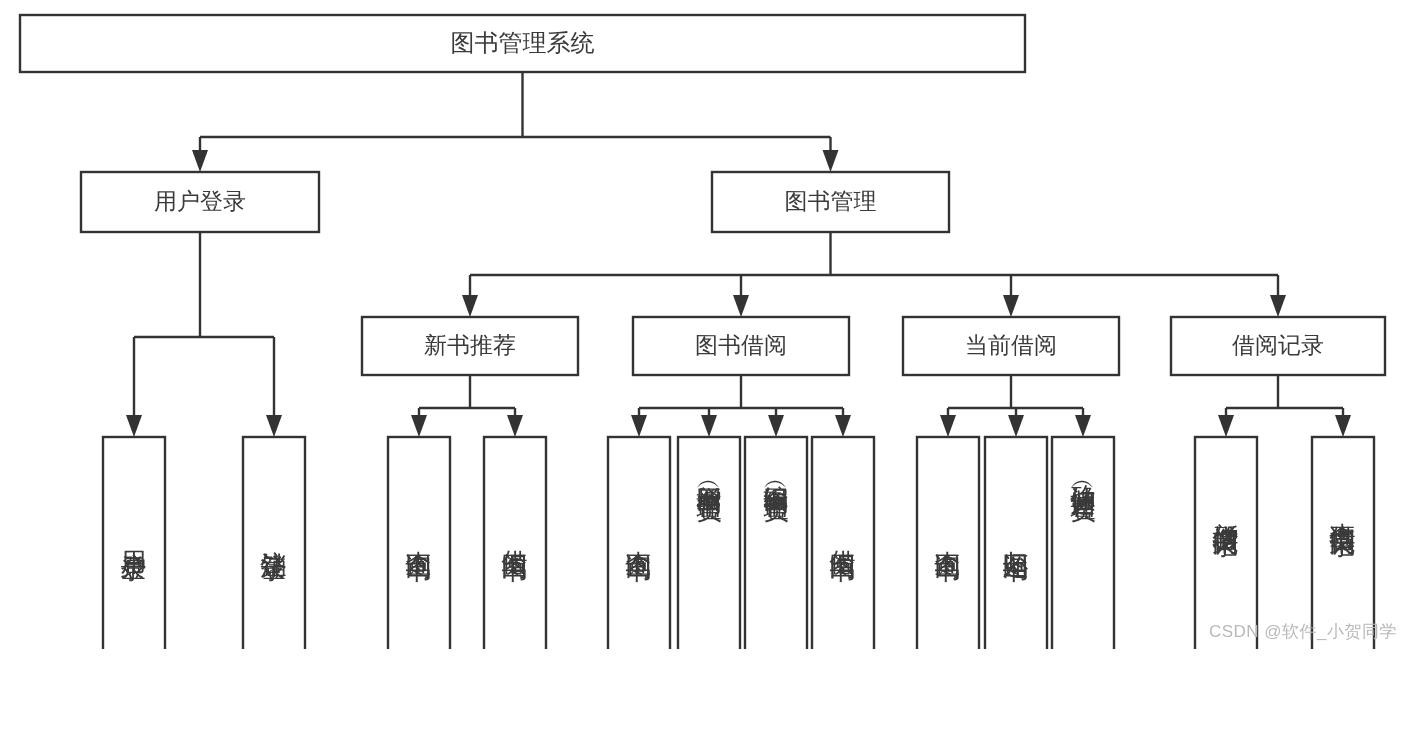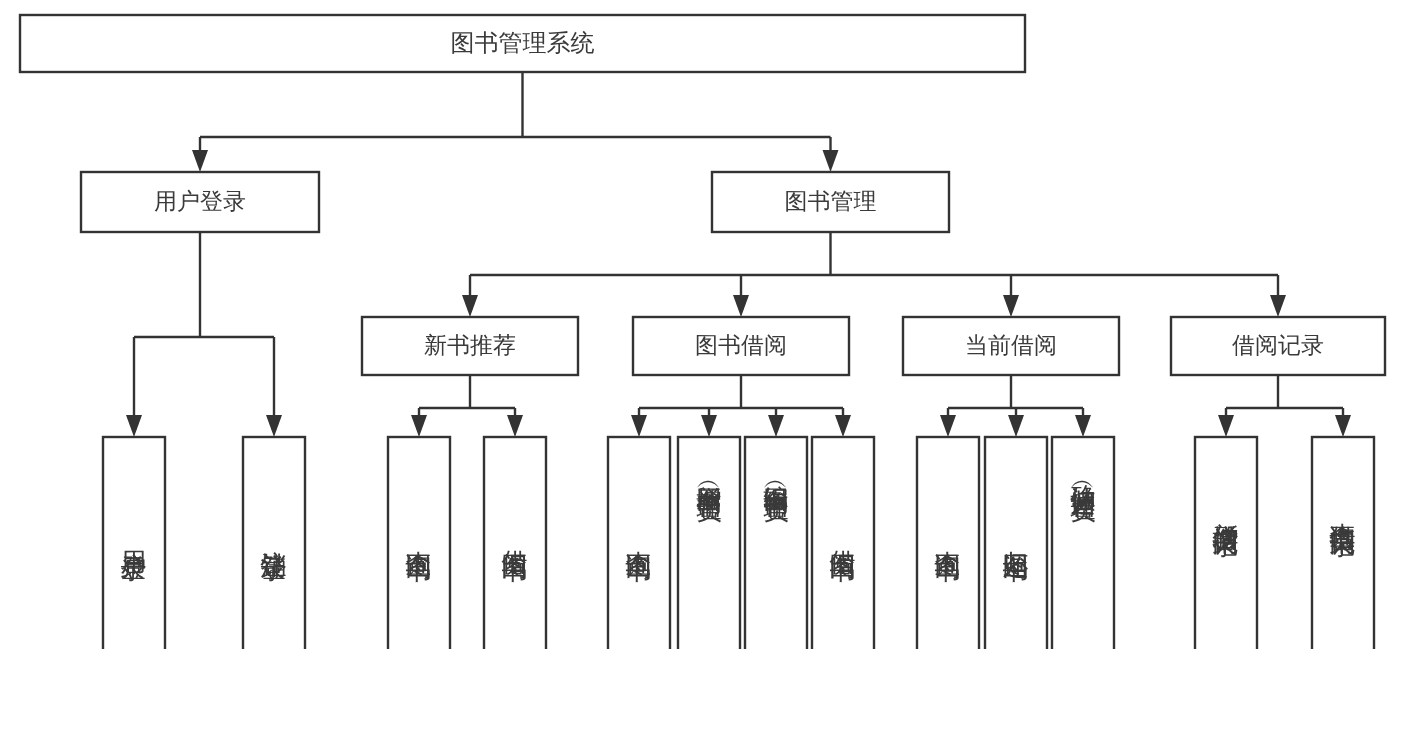--- a/index.html
+++ b/index.html
@@ -202,14 +202,15 @@
         <span class="label-vert" style="font-size: 25px; margin-top: 28px;">确认归还（管理员）</span>
       </div>
       <div class="vert-wrap" style="left: 1195px; top: 437px; width: 62px; height: 298px;">
         <span class="label-vert" style="font-size: 26px; margin-top: 65px;">新增借阅记录</span>
       </div>
       <div class="vert-wrap" style="left: 1312px; top: 437px; width: 62px; height: 298px;">
         <span class="label-vert" style="font-size: 26px; margin-top: 65px;">查询借阅记录</span>
       </div>
     </div>
 
+  <div class="watermark">CSDN @软件_小贺同学</div>
 
 </div>
 
 </body></html>

